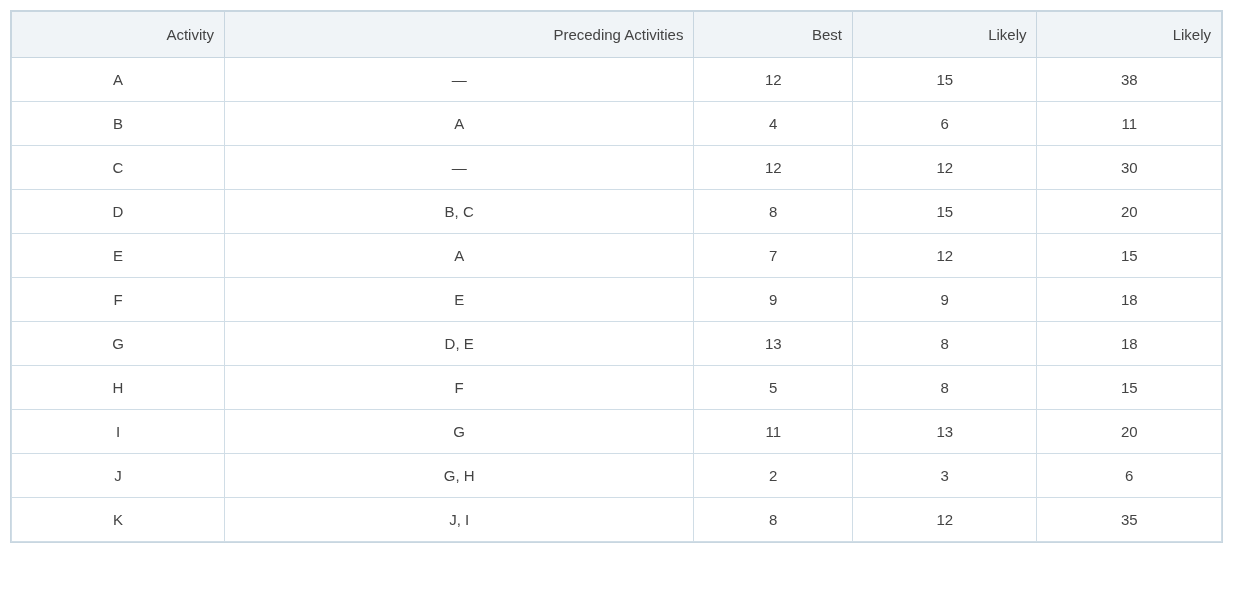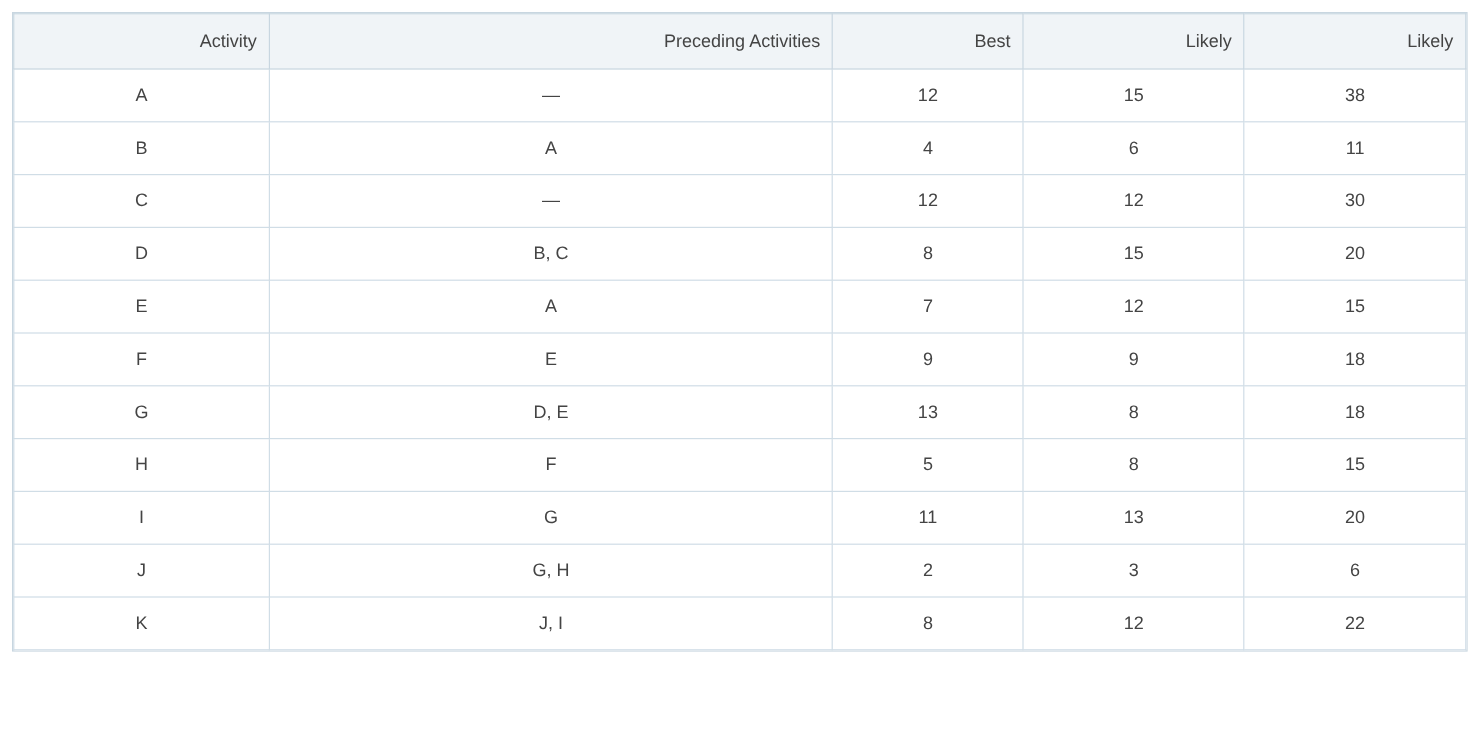--- a/index.html
+++ b/index.html
@@ -144,17 +144,17 @@
           <td>G, H</td>
           <td>2</td>
           <td>3</td>
           <td>6</td>
         </tr>
         <tr>
           <td>K</td>
           <td>J, I</td>
           <td>8</td>
           <td>12</td>
-          <td>22</td>
+          <td>35</td>
         </tr>
       </tbody>
   </table>
 </div>
 
 </body></html>

